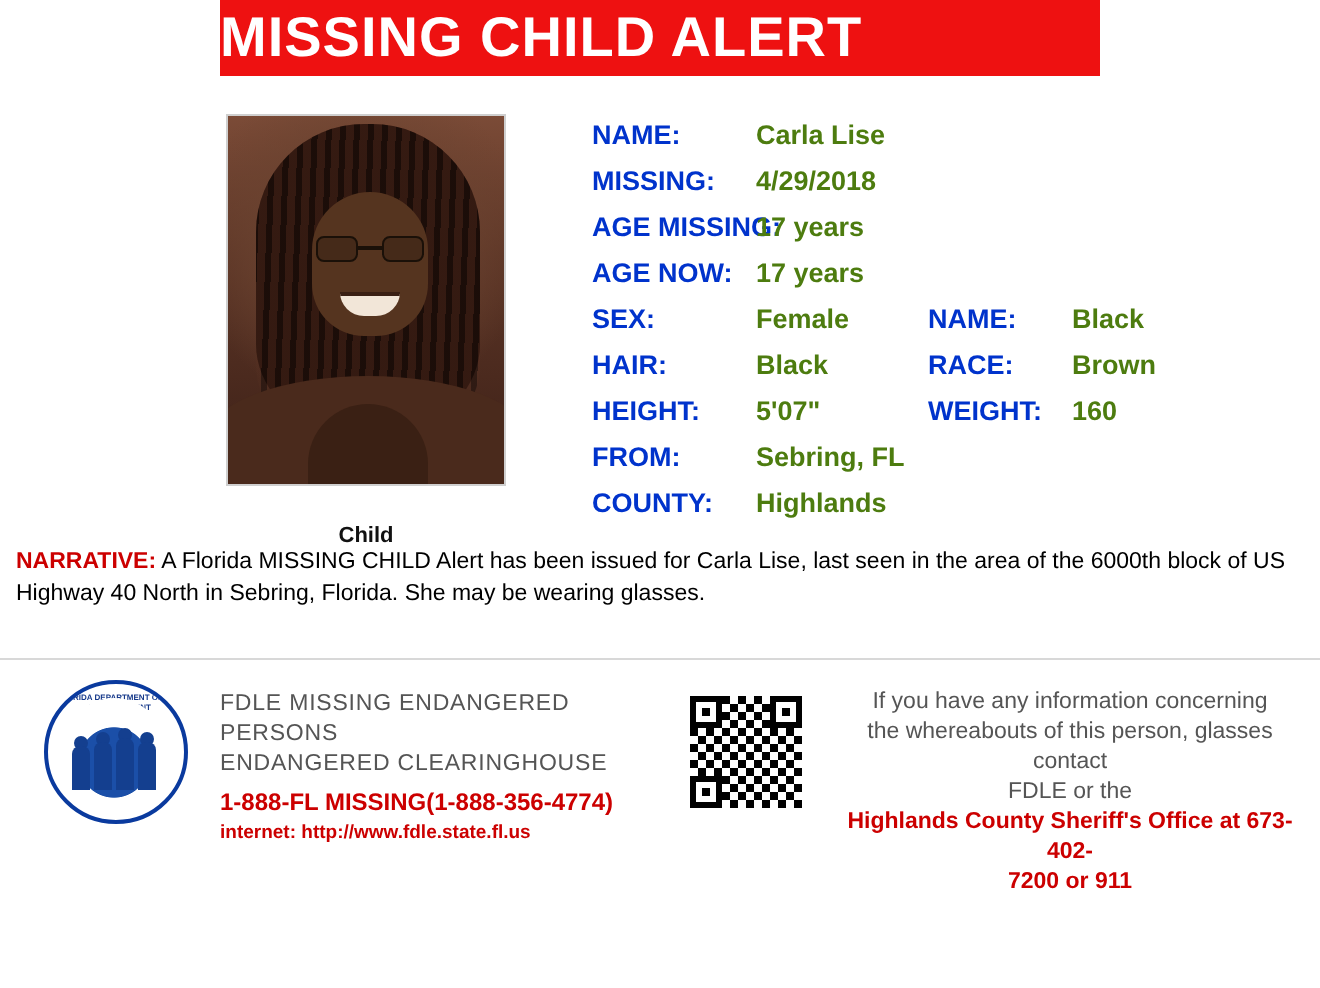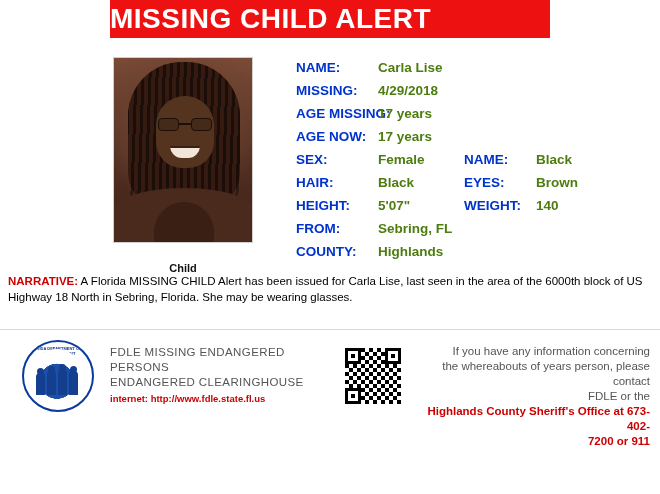--- a/index.html
+++ b/index.html
@@ -266,21 +266,21 @@
     content: "";
     position: absolute;
     left: 3px; top: 3px;
     width: 4px; height: 4px;
     background: #000;
   }
   .contact {
     position: absolute;
     left: 420px; top: 344px;
     width: 230px;
-    text-align: right;
+    text-align: center;
     font-size: 11.5px;
     line-height: 15px;
   }
   .contact-grey { color: #555555; }
   .contact-red { color: #cc0000; font-weight: bold; }
 </style>
 </head>
 <body>
 
 <div id="page">
@@ -332,45 +332,45 @@
     <div class="det-row">
       <span class="lab c1">SEX:</span>
       <span class="val c2">Female</span>
       <span class="lab c3">NAME:</span>
       <span class="val">Black</span>
     </div>
 
     <div class="det-row">
       <span class="lab c1">HAIR:</span>
       <span class="val c2">Black</span>
-      <span class="lab c3">EYES:</span>
+      <span class="lab c3">RACE:</span>
       <span class="val">Brown</span>
     </div>
 
     <div class="det-row">
       <span class="lab c1">HEIGHT:</span>
       <span class="val c2">5'07"</span>
       <span class="lab c3">WEIGHT:</span>
-      <span class="val">140</span>
+      <span class="val">160</span>
     </div>
 
     <div class="det-row">
       <span class="lab c1">FROM:</span>
       <span class="val">Sebring, FL</span>
     </div>
 
     <div class="det-row">
       <span class="lab c1">COUNTY:</span>
       <span class="val">Highlands</span>
     </div>
 
   </div>
 
   <div class="narrative">
-    <span class="narr-label">NARRATIVE:</span><span> A Florida MISSING CHILD Alert has been issued for Carla Lise, last seen in the area of the 6000th block of US Highway 18 North in Sebring, Florida. She may be wearing glasses.</span>
+    <span class="narr-label">NARRATIVE:</span><span> A Florida MISSING CHILD Alert has been issued for Carla Lise, last seen in the area of the 6000th block of US Highway 40 North in Sebring, Florida. She may be wearing glasses.</span>
   </div>
 
   <div class="rule"></div>
 
   <div class="seal">
     <div class="seal-text">FLORIDA DEPARTMENT OF LAW ENFORCEMENT</div>
     <div class="seal-inner">
       <div class="seal-head" style="left:6px; bottom:26px;"></div>
       <div class="seal-fig" style="left:5px;"></div>
       <div class="seal-head" style="left:17px; bottom:28px;"></div>
@@ -378,30 +378,31 @@
       <div class="seal-head" style="left:28px; bottom:30px;"></div>
       <div class="seal-fig" style="left:27px; height:26px;"></div>
       <div class="seal-head" style="left:39px; bottom:28px;"></div>
       <div class="seal-fig" style="left:38px; height:24px;"></div>
     </div>
   </div>
 
   <div class="fdle-block">
     <div class="fdle-line1">FDLE MISSING ENDANGERED PERSONS</div>
     <div class="fdle-line1">ENDANGERED CLEARINGHOUSE</div>
+    <div class="fdle-phone">1-888-FL MISSING(1-888-356-4774)</div>
     <div class="fdle-net">internet: http://www.fdle.state.fl.us</div>
   </div>
 
   <div class="qr">
     <div class="qr-eye" style="left:0; top:0;"></div>
     <div class="qr-eye" style="right:0; top:0;"></div>
     <div class="qr-eye" style="left:0; bottom:0;"></div>
   </div>
 
   <div class="contact">
     <div class="contact-grey">If you have any information concerning</div>
-    <div class="contact-grey">the whereabouts of years person, please contact</div>
+    <div class="contact-grey">the whereabouts of this person, glasses contact</div>
     <div class="contact-grey">FDLE or the</div>
     <div class="contact-red">Highlands County Sheriff's Office at 673-402-</div>
     <div class="contact-red">7200 or 911</div>
   </div>
 
 </div>
 
 </body></html>

